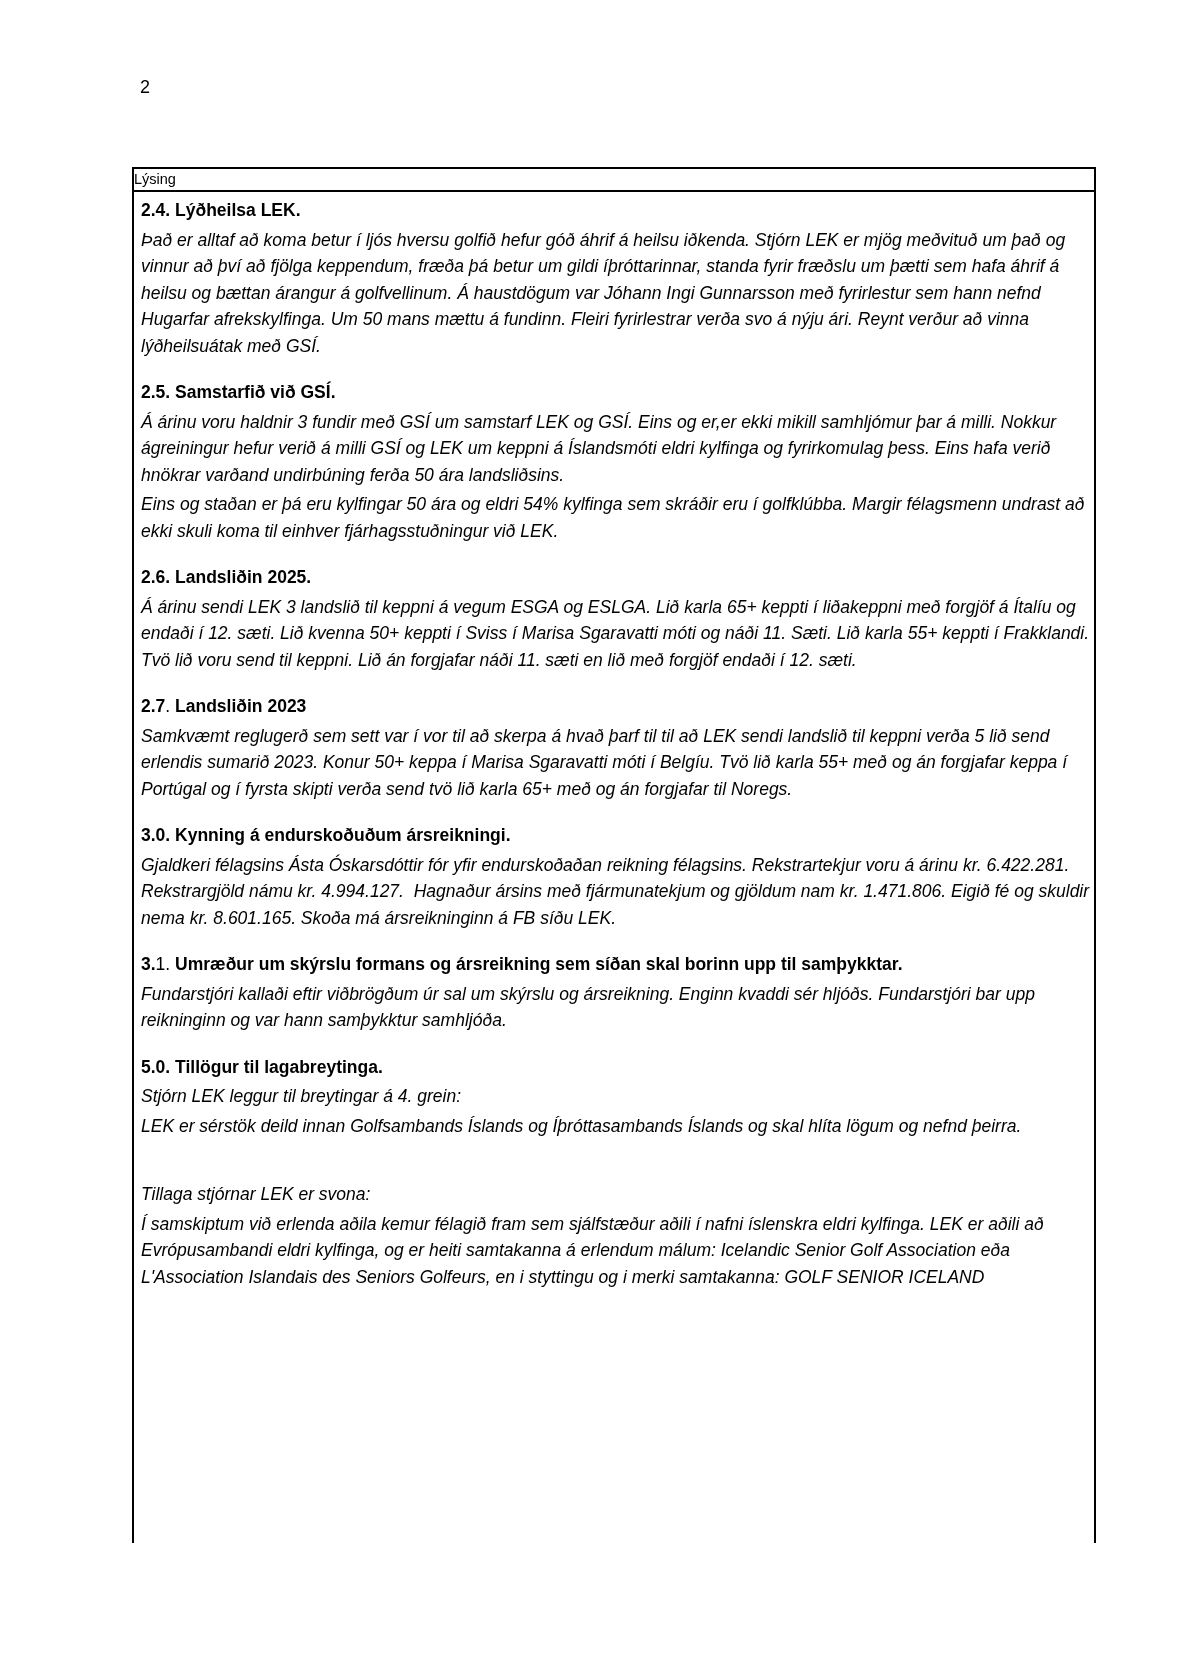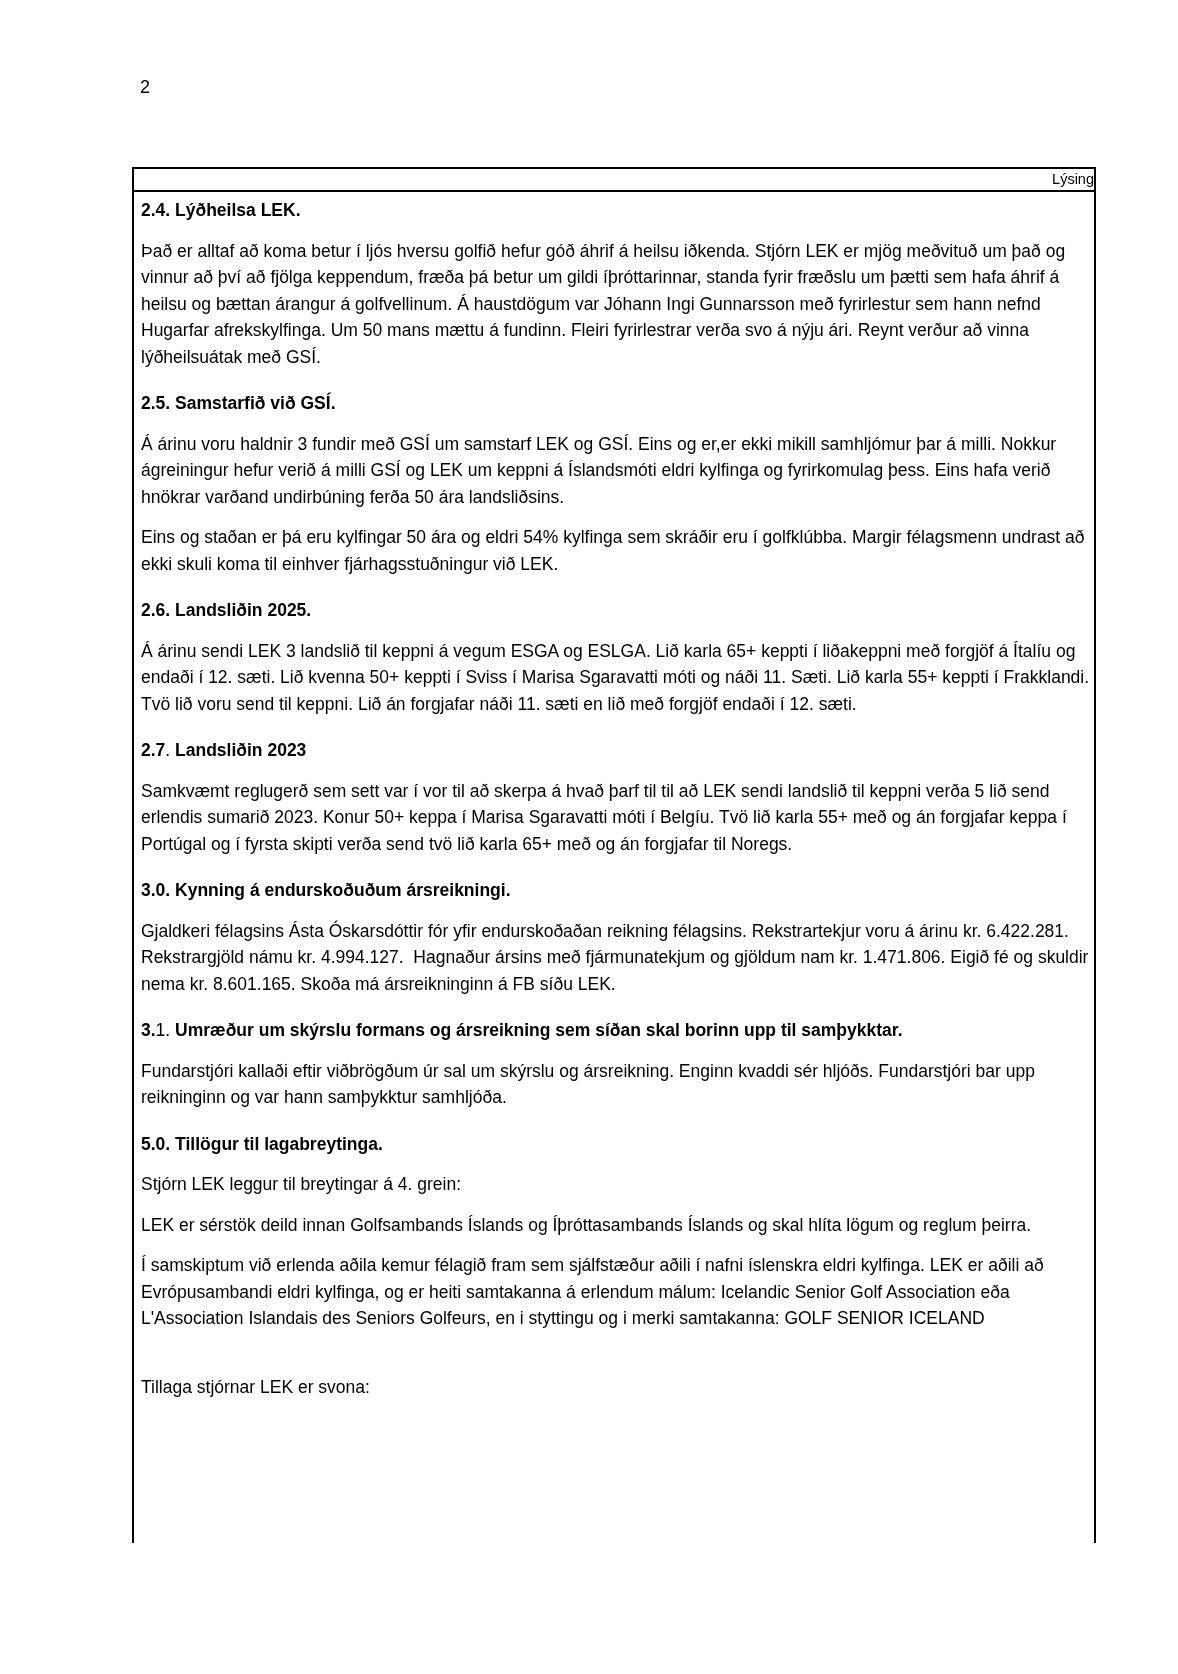--- a/index.html
+++ b/index.html
@@ -29,40 +29,41 @@
     border-left: 2px solid #000;
     border-right: 2px solid #000;
     border-top: 2px solid #000;
     border-bottom: none;
     overflow: hidden;
   }
   .table-header {
     box-sizing: border-box;
     height: 23px;
     border-bottom: 2px solid #000;
-    text-align: right;
+    text-align: left;
     font-size: 14.5px;
     line-height: 20px;
   }
   .table-body {
     box-sizing: border-box;
     padding: 2px 1px 0 7px;
     font-size: 17.5px;
     line-height: 26.5px;
   }
   .section { margin: 0; }
   .sec-heading {
     font-weight: bold;
     margin: 20px 0 0 0;
   }
   .section:first-child .sec-heading { margin-top: 3px; }
   .sec-heading .reg { font-weight: normal; }
   .para {
-    margin: 14px 0 0 0;
+    margin: 3px 0 0 0;
     white-space: pre-wrap;
+    font-style: italic;
   }
   .para.gap { margin-top: 42px; }
 </style>
 </head>
 <body>
 
 <div class="page">
   <div class="page-number">2</div>
 
   <div class="doc-table">
@@ -96,19 +97,19 @@
 
   <section class="section">
     <div class="sec-heading"><span class="b">3.</span><span class="reg">1. </span><span class="b">Umræður um skýrslu formans og ársreikning sem síðan skal borinn upp til samþykktar.</span></div>
   <p class="para">Fundarstjóri kallaði eftir viðbrögðum úr sal um skýrslu og ársreikning. Enginn kvaddi sér hljóðs. Fundarstjóri bar upp reikninginn og var hann samþykktur samhljóða.</p>
         </section>
 
 
   <section class="section">
     <div class="sec-heading"><span class="b">5.0. Tillögur til lagabreytinga.</span></div>
   <p class="para">Stjórn LEK leggur til breytingar á 4. grein:</p>
-          <p class="para">LEK er sérstök deild innan Golfsambands Íslands og Íþróttasambands Íslands og skal hlíta lögum og reglum þeirra.</p>
+          <p class="para">LEK er sérstök deild innan Golfsambands Íslands og Íþróttasambands Íslands og skal hlíta lögum og nefnd þeirra.</p>
+          <p class="para gap">Tillaga stjórnar LEK er svona:</p>
           <p class="para">Í samskiptum við erlenda aðila kemur félagið fram sem sjálfstæður aðili í nafni íslenskra eldri kylfinga. LEK er aðili að Evrópusambandi eldri kylfinga, og er heiti samtakanna á erlendum málum: Icelandic Senior Golf Association eða L'Association Islandais des Seniors Golfeurs, en i styttingu og i merki samtakanna: GOLF SENIOR ICELAND</p>
-          <p class="para gap">Tillaga stjórnar LEK er svona:</p>
         </section>
 </div>
   </div>
 </div>
 
 </body></html>

